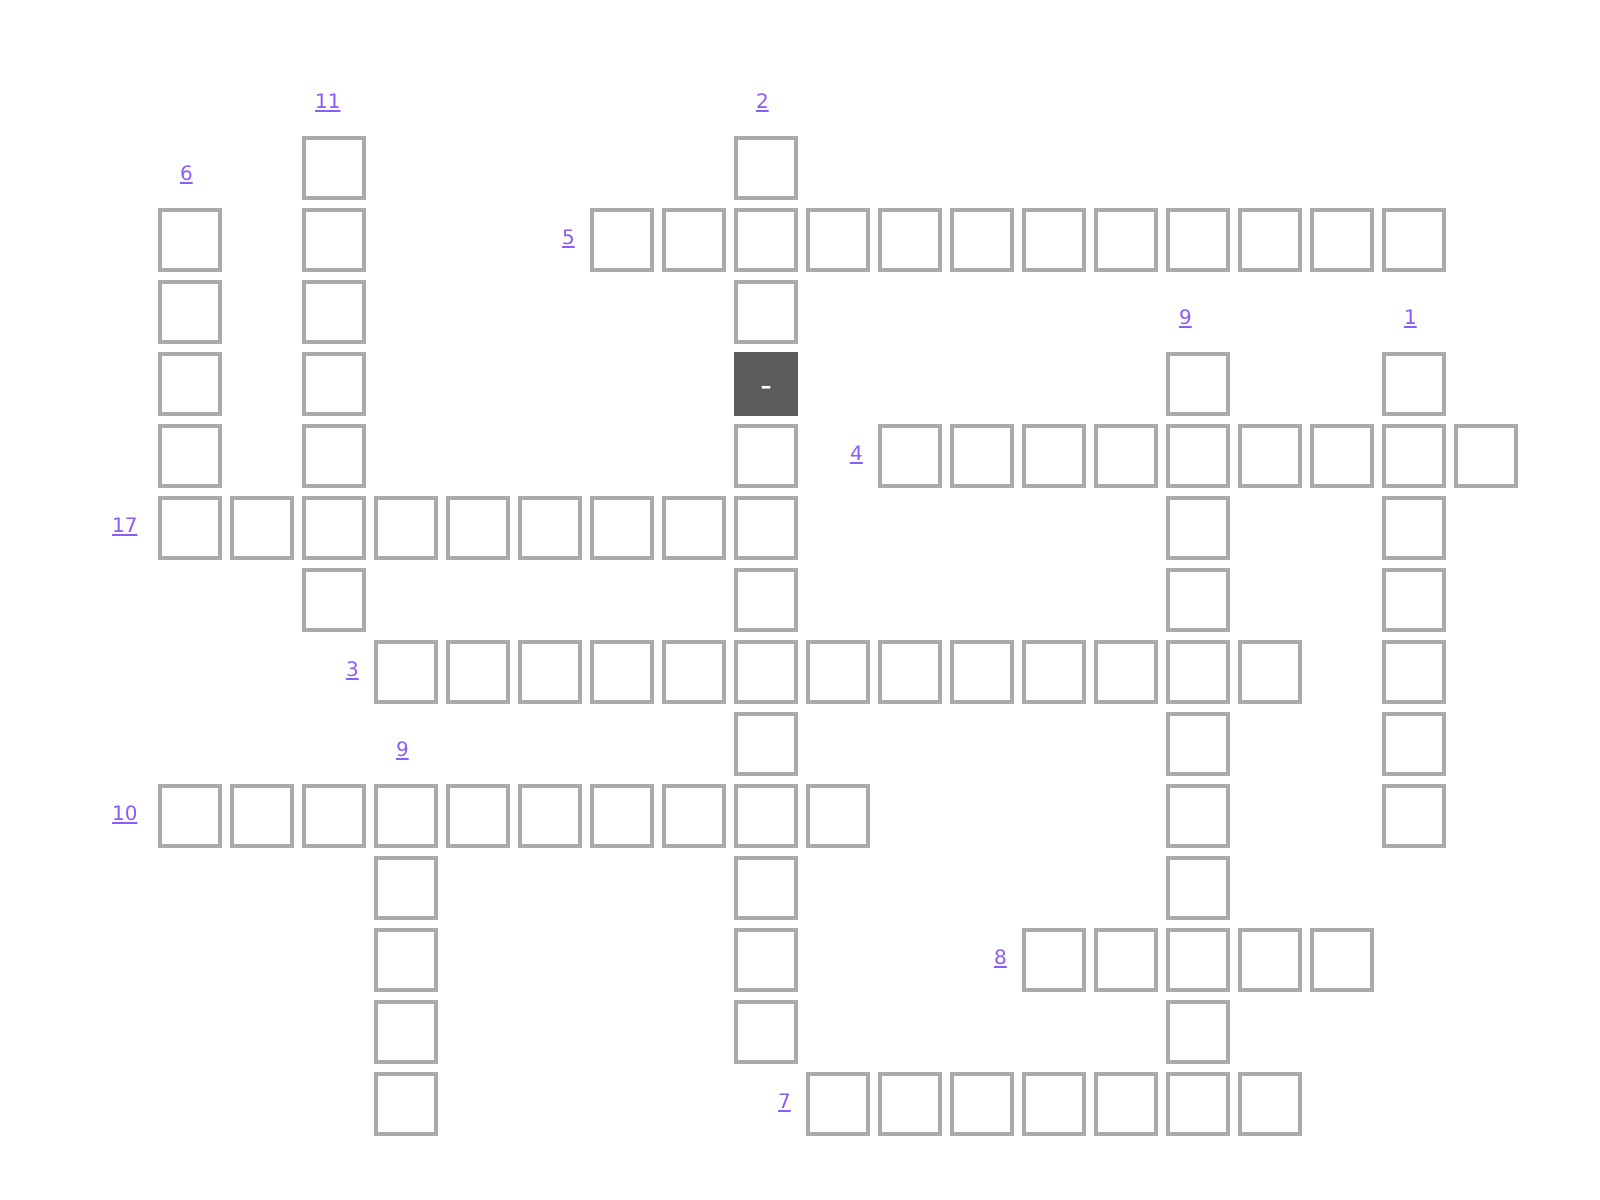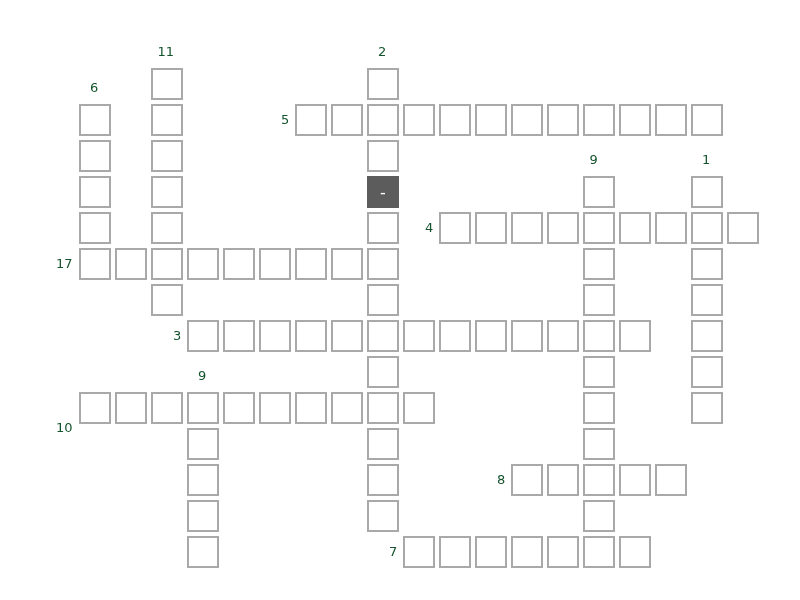--- a/index.html
+++ b/index.html
@@ -4,22 +4,22 @@
 <style>
   html, body { margin: 0; padding: 0; background: #ffffff; }
   body { width: 800px; height: 600px; position: relative; overflow: hidden;
          font-family: "DejaVu Sans", sans-serif; }
   #board { position: absolute; left: 0; top: 0; width: 800px; height: 600px; }
   .cell { position: absolute; width: 28px; height: 28px; border: 2px solid #a9a9a9;
           background: #ffffff; box-sizing: content-box; cursor: pointer;
           display: flex; align-items: center; justify-content: center;
           font-size: 16px; color: #ffffff; }
   .cell.dark { background: #5c5c5c; border-color: #5c5c5c; }
-  .num { position: absolute; font-size: 13px; color: #14532d; line-height: 16px;
-         white-space: nowrap; }
+  .num { position: absolute; font-size: 10px; color: #8b5cf6; line-height: 16px;
+         white-space: nowrap; text-decoration: underline; }
 </style>
 </head>
 <body>
 
 <div id="board">
     <div class="cell" style="left: 691px; top: 176px;"></div>
     <div class="cell" style="left: 691px; top: 212px;"></div>
     <div class="cell" style="left: 691px; top: 248px;"></div>
     <div class="cell" style="left: 691px; top: 284px;"></div>
     <div class="cell" style="left: 691px; top: 320px;"></div>
@@ -103,21 +103,21 @@
     <div class="cell" style="left: 187px; top: 536px;"></div>
     <span class="num" style="left: 198px; top: 368px;">9</span>
     <div class="cell" style="left: 79px; top: 392px;"></div>
     <div class="cell" style="left: 115px; top: 392px;"></div>
     <div class="cell" style="left: 151px; top: 392px;"></div>
     <div class="cell" style="left: 223px; top: 392px;"></div>
     <div class="cell" style="left: 259px; top: 392px;"></div>
     <div class="cell" style="left: 295px; top: 392px;"></div>
     <div class="cell" style="left: 331px; top: 392px;"></div>
     <div class="cell" style="left: 403px; top: 392px;"></div>
-    <span class="num" style="left: 56px; top: 420px;">10</span>
+    <span class="num" style="left: 56px; top: 400px;">10</span>
     <div class="cell" style="left: 151px; top: 68px;"></div>
     <div class="cell" style="left: 151px; top: 104px;"></div>
     <div class="cell" style="left: 151px; top: 140px;"></div>
     <div class="cell" style="left: 151px; top: 176px;"></div>
     <div class="cell" style="left: 151px; top: 212px;"></div>
     <div class="cell" style="left: 151px; top: 248px;"></div>
     <div class="cell" style="left: 151px; top: 284px;"></div>
     <span class="num" style="left: 157.5px; top: 44px;">11</span>
     <div class="cell" style="left: 583px; top: 176px;"></div>
     <div class="cell" style="left: 583px; top: 248px;"></div>

